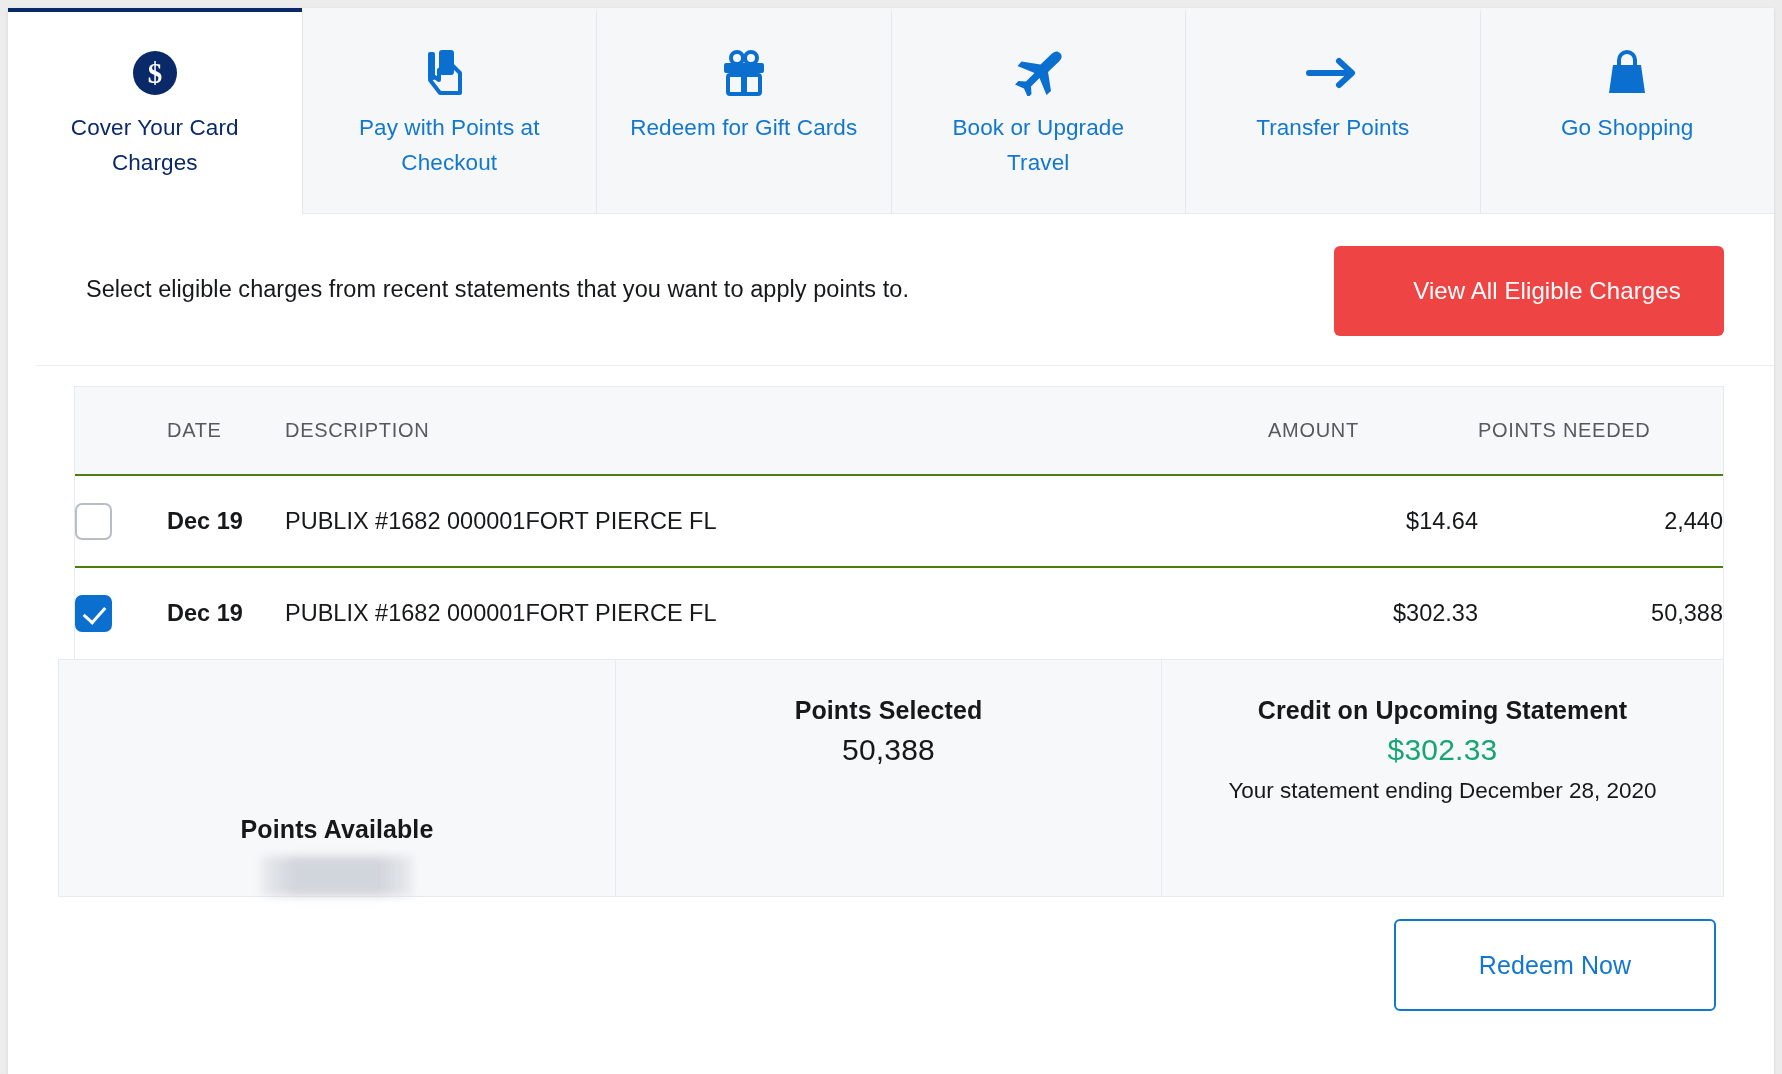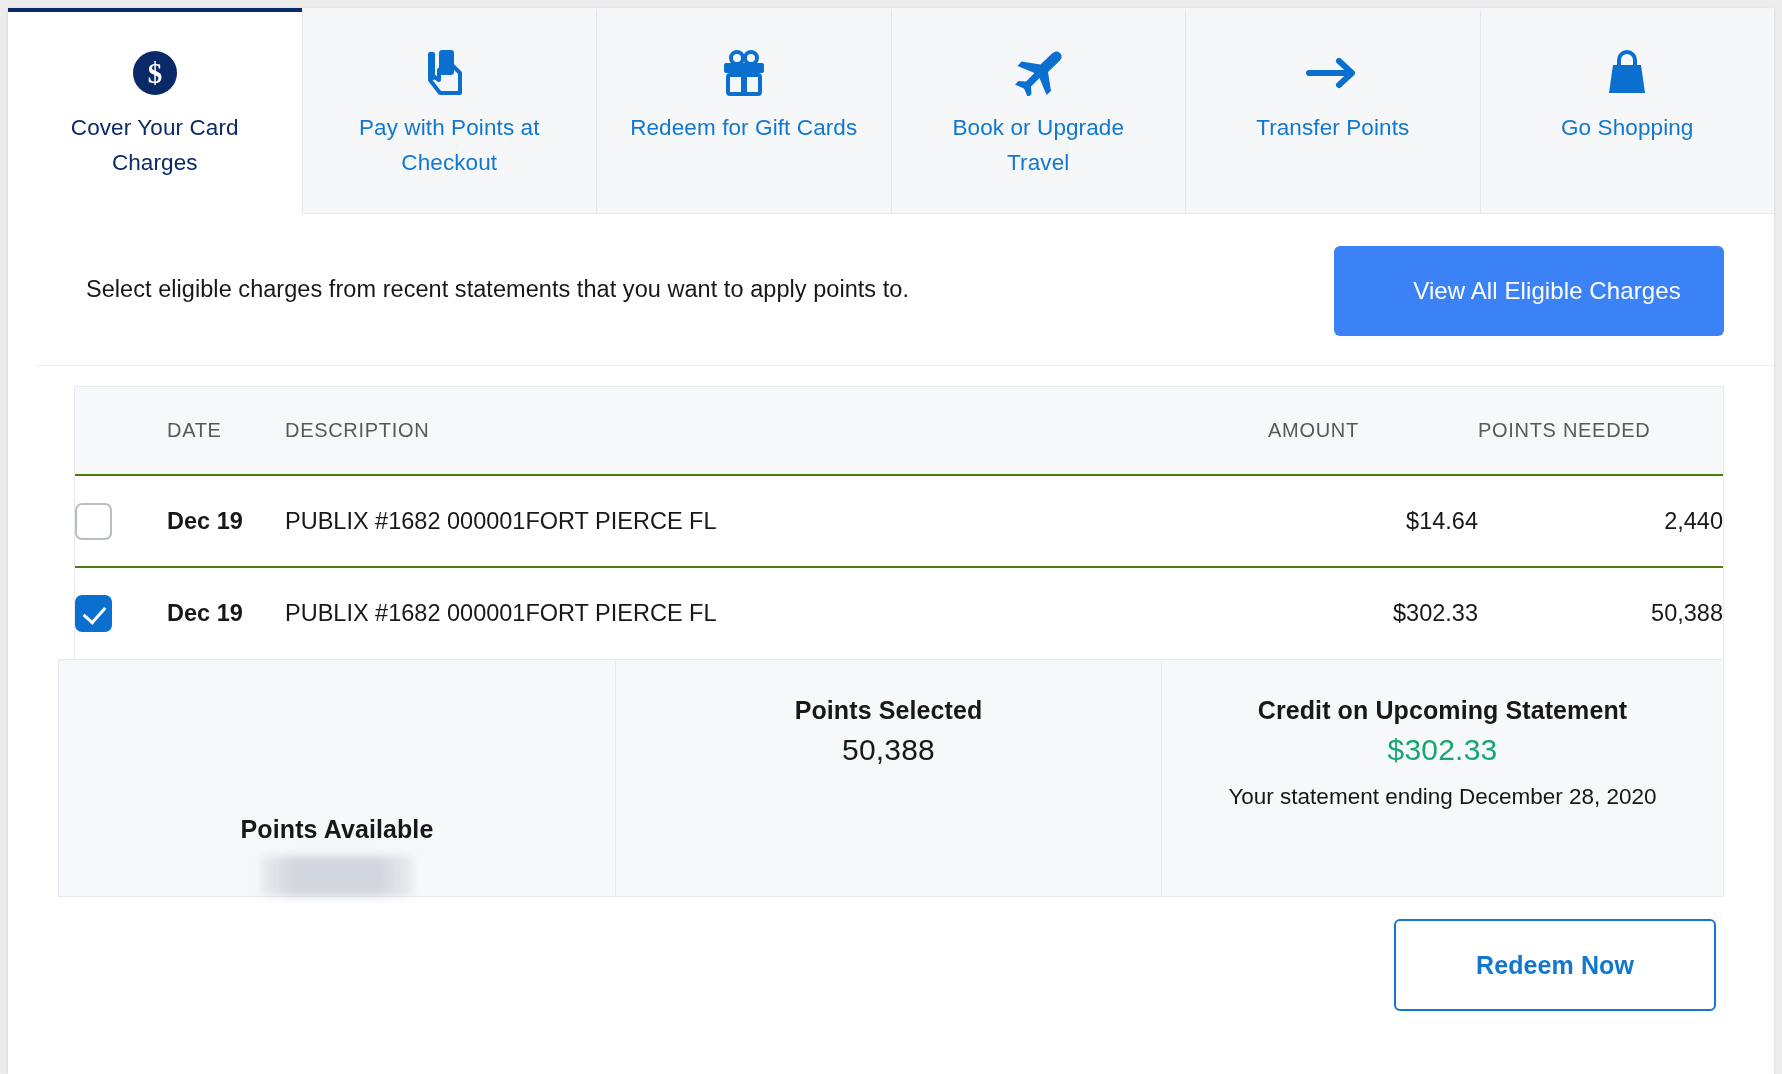--- a/index.html
+++ b/index.html
@@ -91,21 +91,21 @@
     font-size: 23.5px;
     color: #16181a;
     letter-spacing: 0.05px;
   }
   .btn-primary {
     position: absolute;
     right: 50px;
     top: 32px;
     width: 390px;
     height: 90px;
-    background: #3b82f6;
+    background: #ef4444;
     border: none;
     border-radius: 6px;
     color: #ffffff;
     font-size: 24px;
     font-family: "Liberation Sans", sans-serif;
     cursor: pointer;
     letter-spacing: 0.1px;
     padding-left: 36px;
   }
 
@@ -201,21 +201,21 @@
     color: #16181a;
     margin-top: 8px;
     letter-spacing: 0.2px;
   }
   .sum-value.green { color: #17a673; }
   .sum-note {
     font-size: 22.5px;
     color: #16181a;
     text-align: center;
     line-height: 36px;
-    margin-top: 12px;
+    margin-top: 6px;
     max-width: 460px;
   }
   .redacted {
     width: 152px;
     height: 40px;
     margin-top: 12px;
     background: linear-gradient(90deg, rgba(210,213,219,0.35), rgba(203,207,214,0.85) 22%, rgba(203,207,214,0.85) 78%, rgba(210,213,219,0.35));
     filter: blur(4px);
     border-radius: 2px;
   }
@@ -230,21 +230,20 @@
     width: 322px;
     height: 92px;
     background: #ffffff;
     border: 2px solid #1277cf;
     border-radius: 6px;
     color: #1277cf;
     font-size: 25px;
     font-family: "Liberation Sans", sans-serif;
     cursor: pointer;
     letter-spacing: 0.1px;
-    font-weight: bold;
   }
 </style>
 </head>
 <body>
 
 <div class="page">
   <div class="card">
 
     <div class="tabbar">
 

